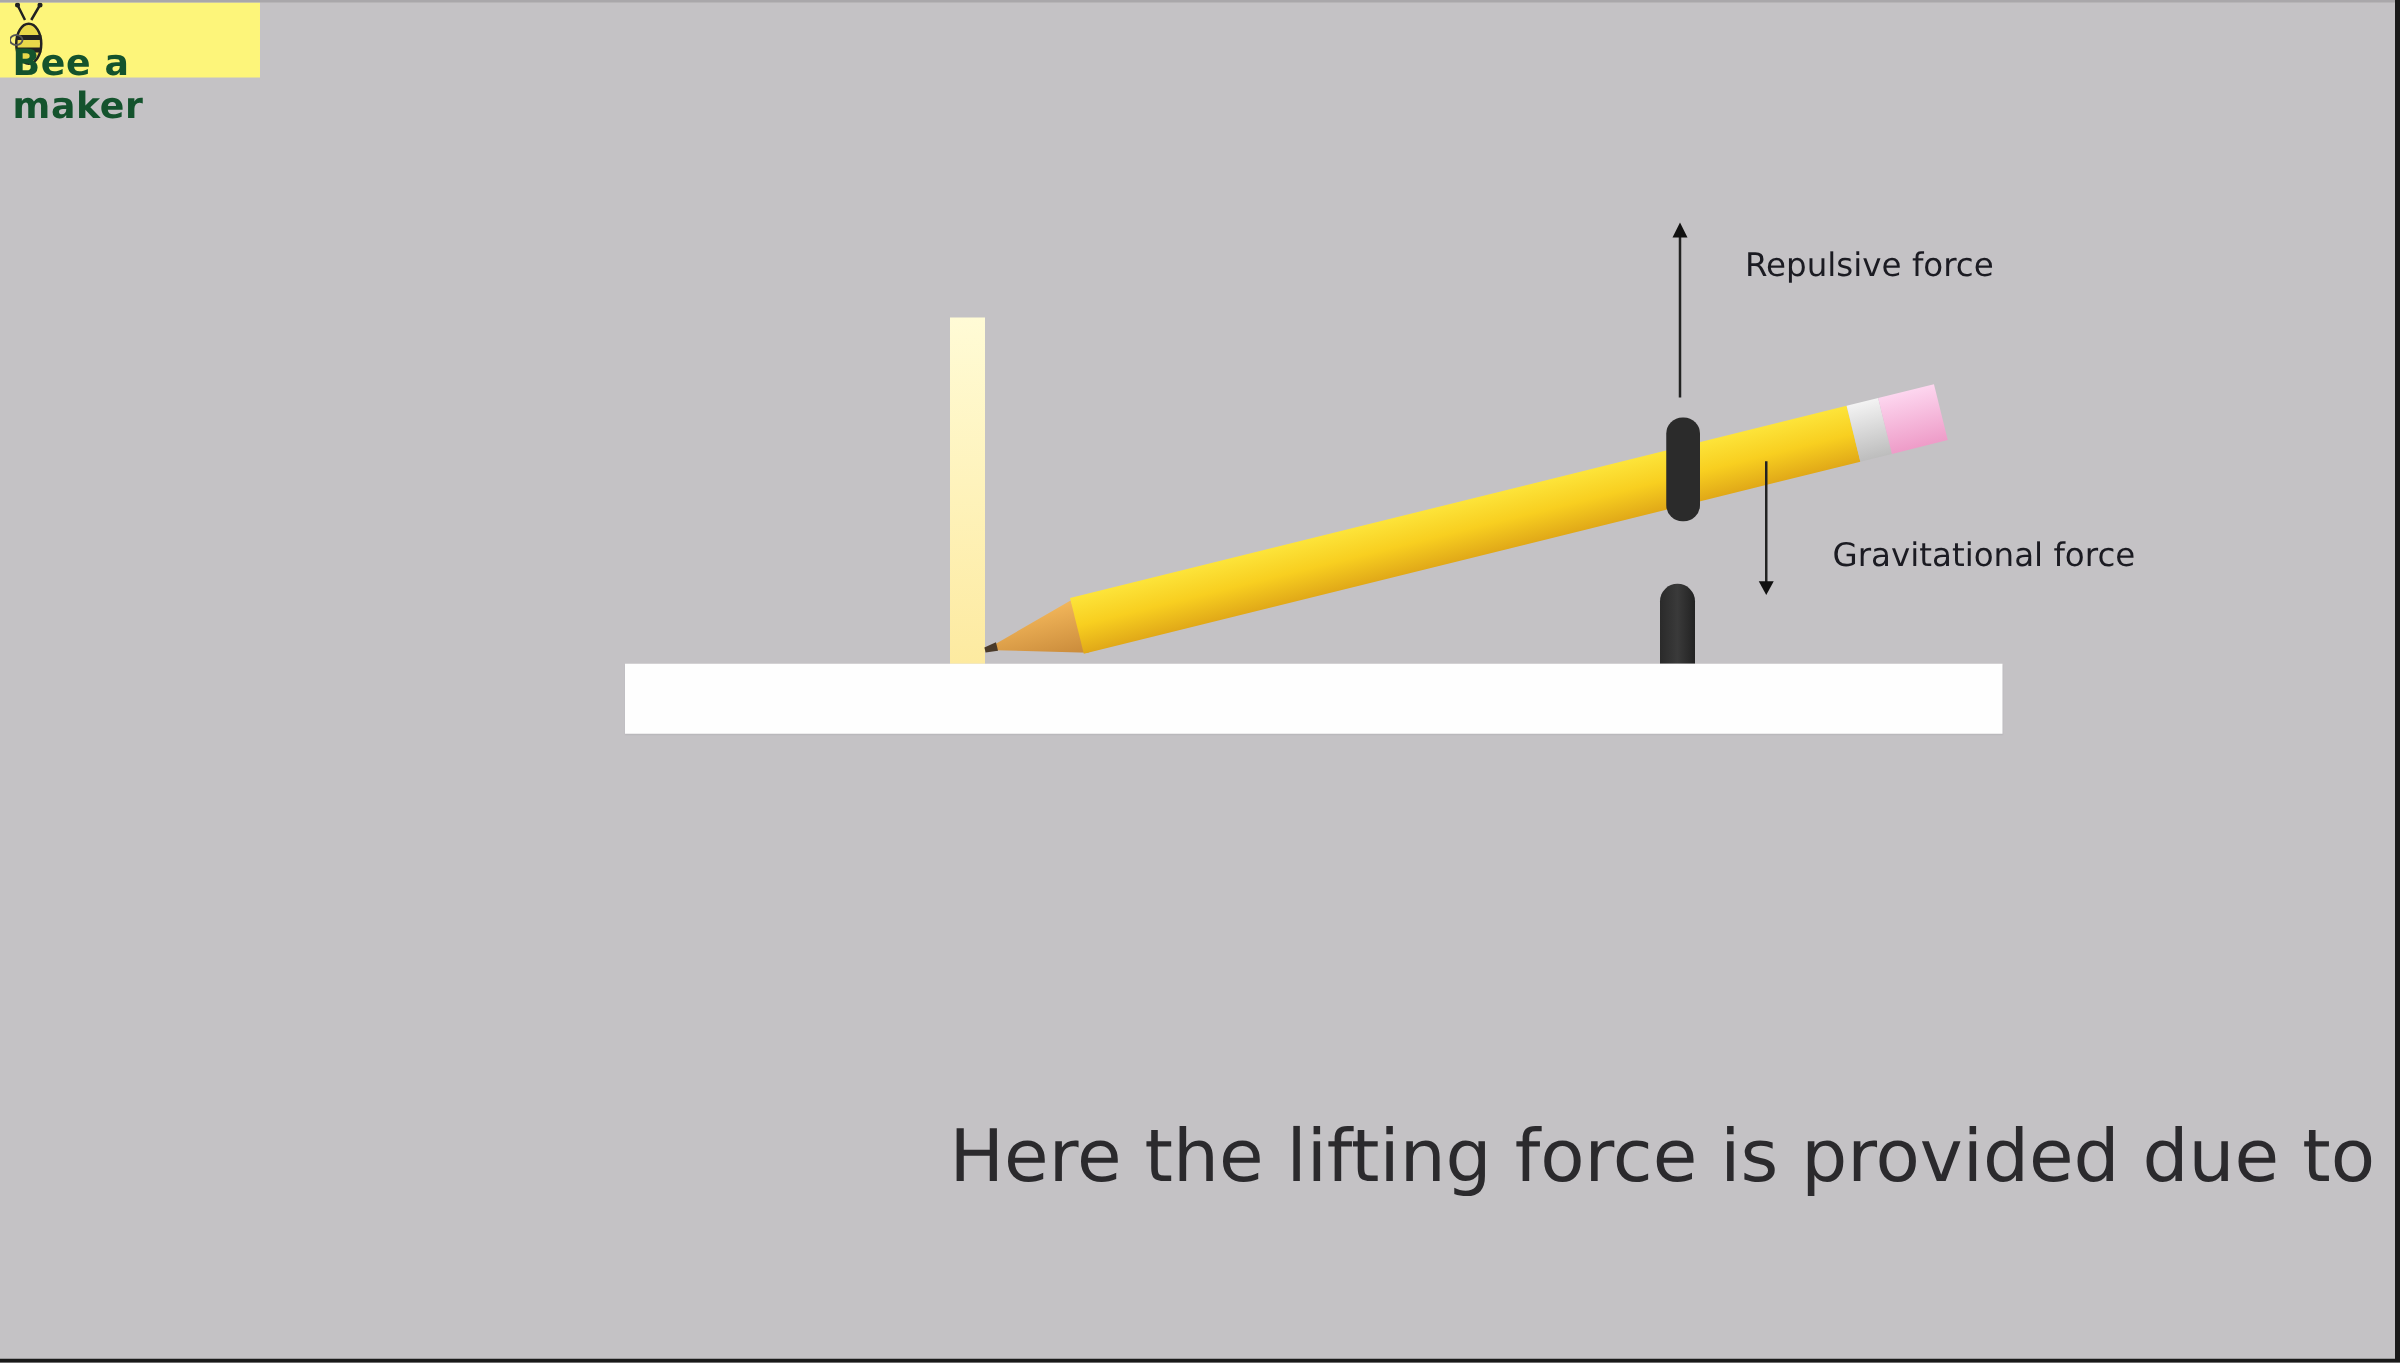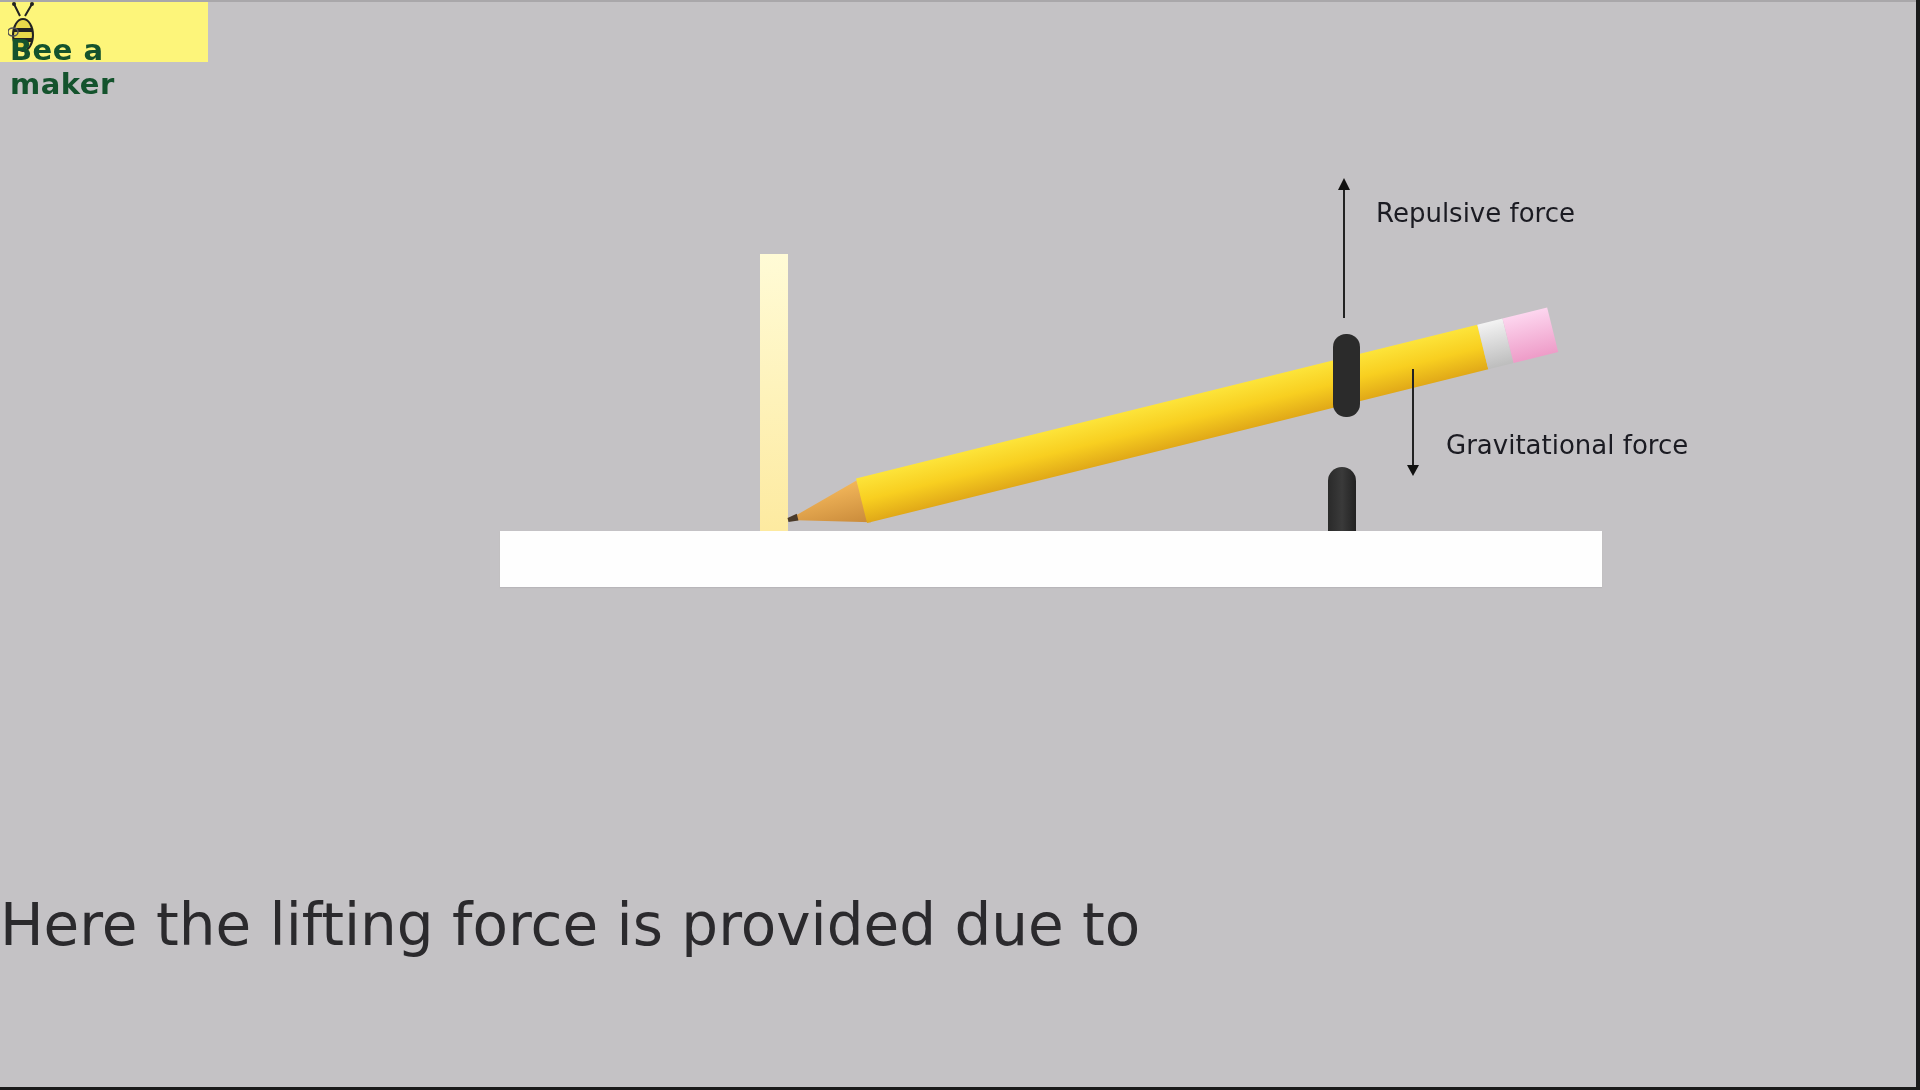--- a/index.html
+++ b/index.html
@@ -5,22 +5,22 @@
   html,body{margin:0;padding:0;}
   body{width:1920px;height:1090px;overflow:hidden;background:#1a1a1a;font-family:"DejaVu Sans",sans-serif;}
   .frame{position:absolute;left:0;top:0;width:1916px;height:1087px;background:#c4c2c5;overflow:hidden;border-top:2px solid #a9a7aa;box-sizing:border-box;}
   .logo{position:absolute;left:0;top:0;width:208px;height:60px;background:#fdf57a;}
   .logo-text{position:absolute;left:10px;top:14px;font-size:29px;font-weight:bold;color:#14532d;letter-spacing:0.5px;font-family:"DejaVu Sans",sans-serif;margin-top:17px;}
   .bee{position:absolute;left:8px;top:0px;width:30px;height:56px;}
   .stick{position:absolute;left:760px;top:252px;width:28px;height:277px;background:linear-gradient(180deg,#fffbd6,#fdeaa0);}
   .base{position:absolute;left:500px;top:529px;width:1102px;height:56px;background:#fefefe;box-shadow:0 1px 1px #b8b6ba;}
   .magnet-bottom{position:absolute;left:1328px;top:465px;width:28px;height:64px;background:linear-gradient(90deg,#2a2a2a,#3a3a3a 50%,#222);border-radius:14px 14px 0 0;}
   .pencil{position:absolute;left:0;top:0;}
-  .label{position:absolute;font-size:26px;color:#1b1b22;font-family:"DejaVu Sans",sans-serif;}
-  .caption{position:absolute;left:0;width:1900px;text-align:left;font-size:58px;color:#2b2a2d;line-height:86px;top:880px;font-family:"DejaVu Sans",sans-serif;}
+  .label{position:absolute;font-size:26px;color:#1b1b22;font-family:"DejaVu Sans",sans-serif;margin-left:20px;}
+  .caption{position:absolute;left:0;width:1900px;text-align:right;font-size:58px;color:#2b2a2d;line-height:86px;top:880px;font-family:"DejaVu Sans",sans-serif;}
 </style>
 </head>
 <body>
 
 <div class="frame">
 
   <div class="logo">
     <svg class="bee" viewBox="0 0 30 56">
       <path d="M12 14 L6 2 M17 14 L24 2" stroke="#222" stroke-width="2" fill="none"></path>
       <circle cx="6" cy="2" r="2" fill="#222"></circle>

